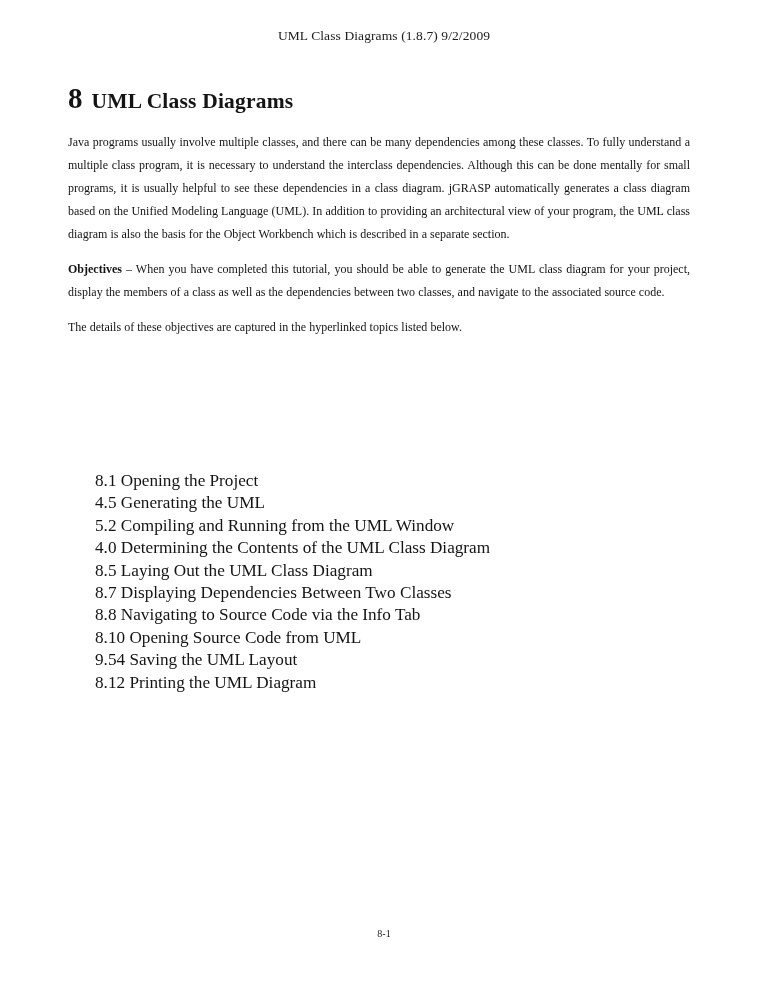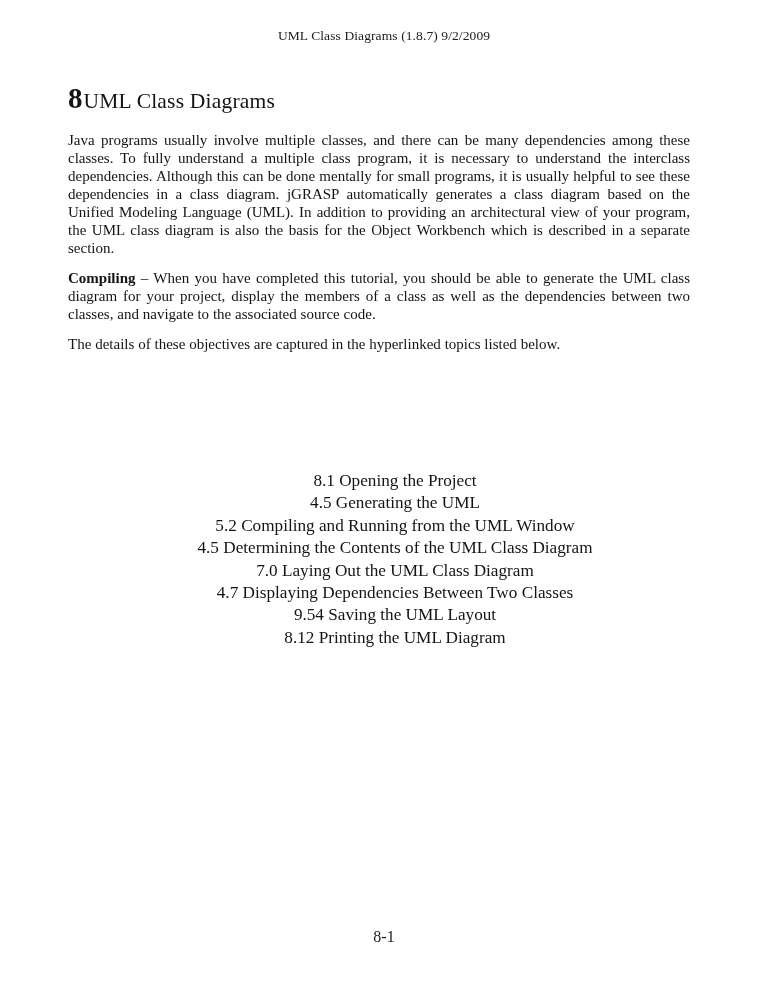--- a/index.html
+++ b/index.html
@@ -52,30 +52,30 @@
     line-height: 1.1;
     white-space: nowrap;
   }
   .chapter-number {
     font-size: 29px;
     font-weight: bold;
     letter-spacing: 0px;
   }
   .chapter-name {
     font-size: 21.5px;
-    font-weight: normal;
+    font-weight: bold;
     letter-spacing: 0.2px;
-    padding-left: 1px;
+    padding-left: 9px;
   }
 
   
   .para {
     margin: 0 10px 12px 0;
-    font-size: 15px;
-    line-height: 18px;
+    font-size: 12px;
+    line-height: 23px;
     text-align: justify;
     text-justify: inter-word;
     word-spacing: 0.1px;
   }
   .para:last-of-type {
     margin-bottom: 0;
   }
   .lead-bold {
     font-weight: bold;
   }
@@ -86,65 +86,67 @@
     padding: 0;
     list-style: none;
     position: absolute;
     left: 95px;
     top: 470px;
     width: 600px;
   }
   .topic-item {
     font-size: 17.2px;
     line-height: 22.4px;
-    text-align: center;
+    text-align: left;
     white-space: nowrap;
     color: #141414;
   }
 
   
   .page-footer {
     position: absolute;
     top: 928px;
     left: 0;
     width: 768px;
     text-align: center;
-    font-size: 16px;
+    font-size: 10px;
     color: #1b1b1b;
   }
 </style>
 </head>
 <body>
 
 <div class="page">
 
   <div class="running-header">UML Class Diagrams (1.8.7) 9/2/2009</div>
 
   <div class="content">
 
     <h1 class="chapter-title">
       <span class="chapter-number">8</span><span class="chapter-name">UML Class Diagrams</span>
     </h1>
 
     <p class="para">Java programs usually involve multiple classes, and there can be many dependencies among these classes.  To fully understand a multiple class program, it is necessary to understand the interclass dependencies.  Although this can be done mentally for small programs, it is usually helpful to see these dependencies in a class diagram.  jGRASP automatically generates a class diagram based on the Unified Modeling Language (UML).  In addition to providing an architectural view of your program, the UML class diagram is also the basis for the Object Workbench which is described in a separate section.</p>
 
     <p class="para">
-      <span class="lead-bold">Compiling</span><span> – When you have completed this tutorial, you should be able to generate the UML class diagram for your project, display the members of a class as well as the dependencies between two classes, and navigate to the associated source code.</span>
+      <span class="lead-bold">Objectives</span><span> – When you have completed this tutorial, you should be able to generate the UML class diagram for your project, display the members of a class as well as the dependencies between two classes, and navigate to the associated source code.</span>
     </p>
 
     <p class="para">The details of these objectives are captured in the hyperlinked topics listed below.</p>
 
   </div>
 
   <ul class="topic-list">
     <li class="topic-item">8.1 Opening the Project</li>
     <li class="topic-item">4.5 Generating the UML</li>
     <li class="topic-item">5.2 Compiling and Running from the UML Window</li>
-    <li class="topic-item">4.5 Determining the Contents of the UML Class Diagram</li>
-    <li class="topic-item">7.0 Laying Out the UML Class Diagram</li>
-    <li class="topic-item">4.7 Displaying Dependencies Between Two Classes</li>
+    <li class="topic-item">4.0 Determining the Contents of the UML Class Diagram</li>
+    <li class="topic-item">8.5 Laying Out the UML Class Diagram</li>
+    <li class="topic-item">8.7 Displaying Dependencies Between Two Classes</li>
+    <li class="topic-item">8.8 Navigating to Source Code via the Info Tab</li>
+    <li class="topic-item">8.10 Opening Source Code from UML</li>
     <li class="topic-item">9.54 Saving the UML Layout</li>
     <li class="topic-item">8.12 Printing the UML Diagram</li>
   </ul>
 
   <div class="page-footer">8-1</div>
 
 </div>
 
 </body></html>

